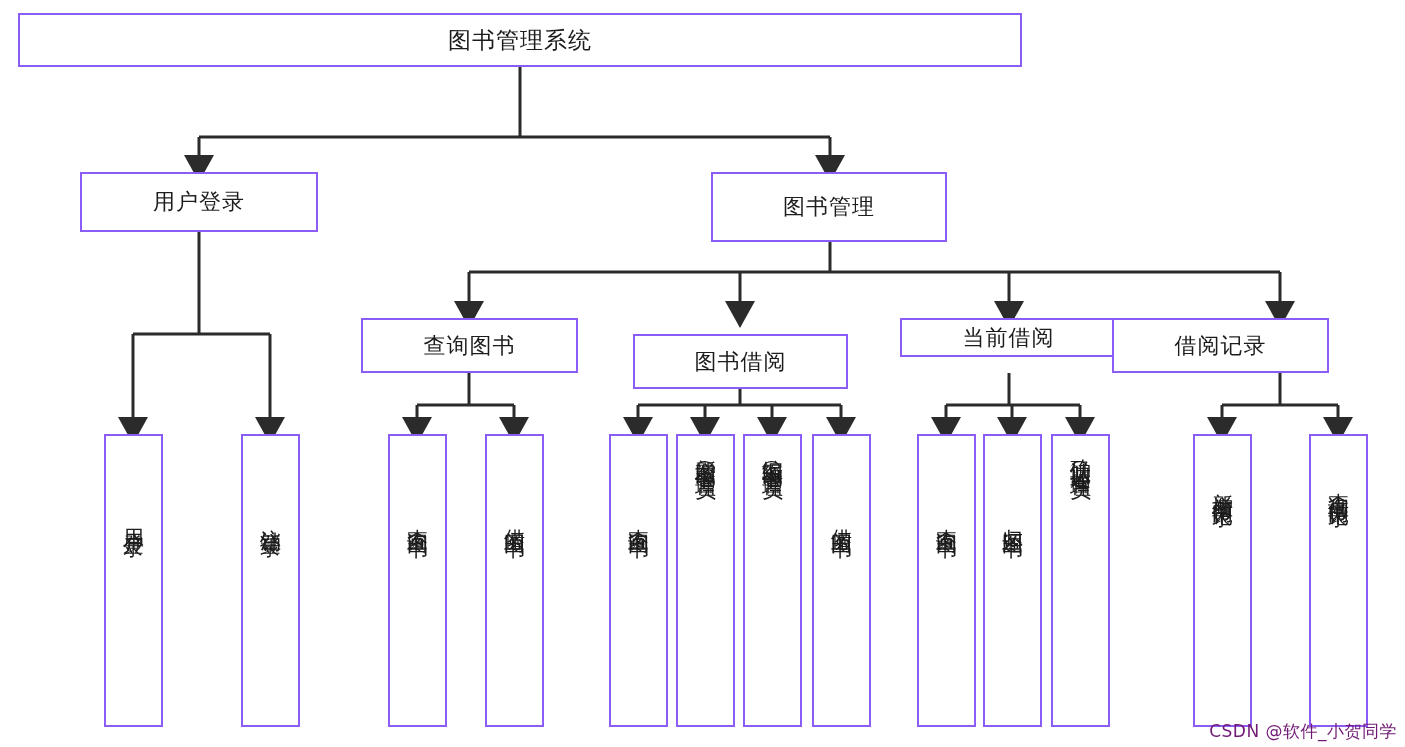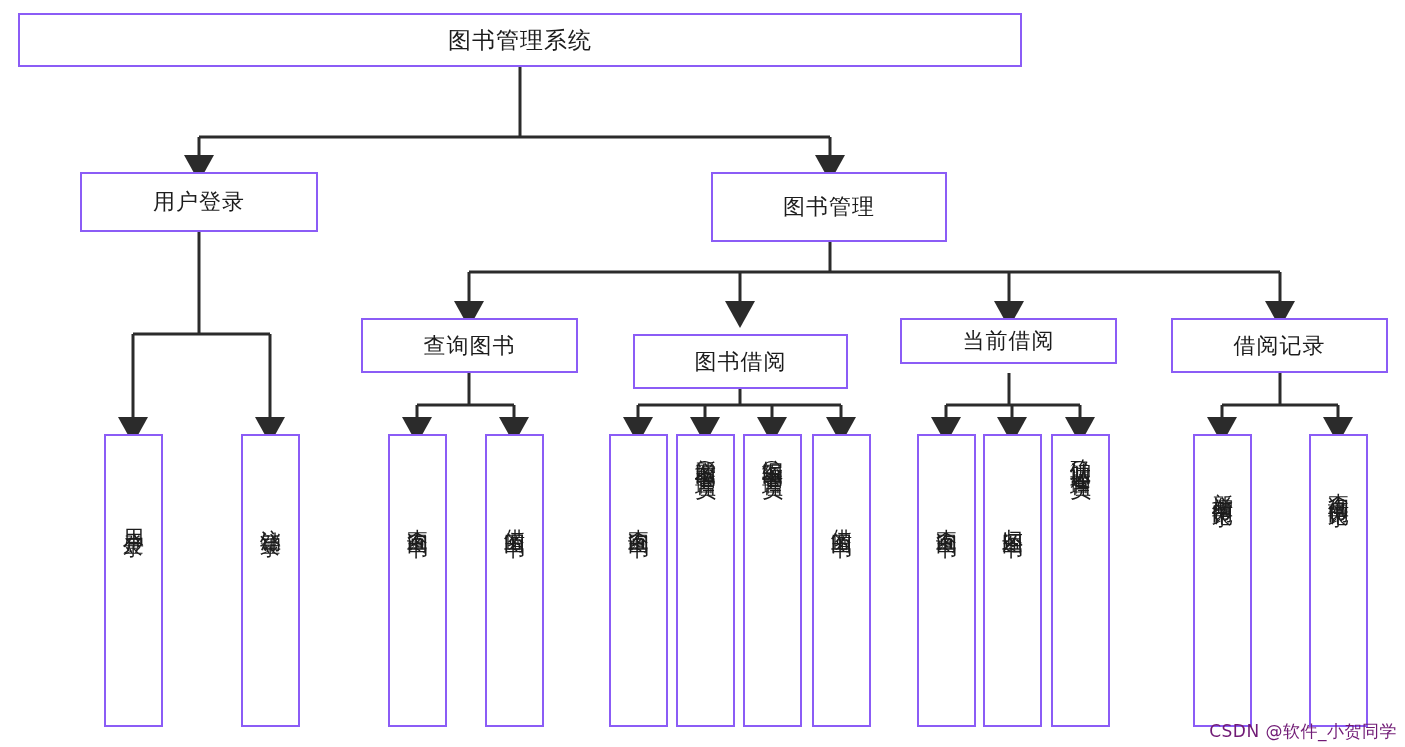--- a/index.html
+++ b/index.html
@@ -138,24 +138,24 @@
   <div class="node horiz" style="left:711px; top:172px; width:236px; height:70px;">
     <span class="node-label">图书管理</span>
   </div>
 
   <div class="node horiz" style="left:361px; top:318px; width:217px; height:55px;">
     <span class="node-label">查询图书</span>
   </div>
   <div class="node horiz" style="left:633px; top:318px; width:215px; height:55px;margin-top:16px;">
     <span class="node-label">图书借阅</span>
   </div>
-  <div class="node horiz" style="left:900px; top:318px; width:217px; height:46px;">
+  <div class="node horiz" style="left:900px; top:318px; width:217px; height:39px;">
     <span class="node-label">当前借阅</span>
   </div>
-  <div class="node horiz" style="left:1171px; top:318px; width:217px; height:55px;justify-content:center;">
+  <div class="node horiz" style="left:1112px; top:318px; width:217px; height:55px;justify-content:center;">
     <span class="node-label">借阅记录</span>
   </div>
 
   <div class="node leaf" style="left:104px; top:434px; width:59px; height:293px; padding-top:76px;">
     <span class="node-label">用户登录</span>
   </div>
   <div class="node leaf" style="left:241px; top:434px; width:59px; height:293px; padding-top:76px;">
     <span class="node-label">注销登录</span>
   </div>
 

